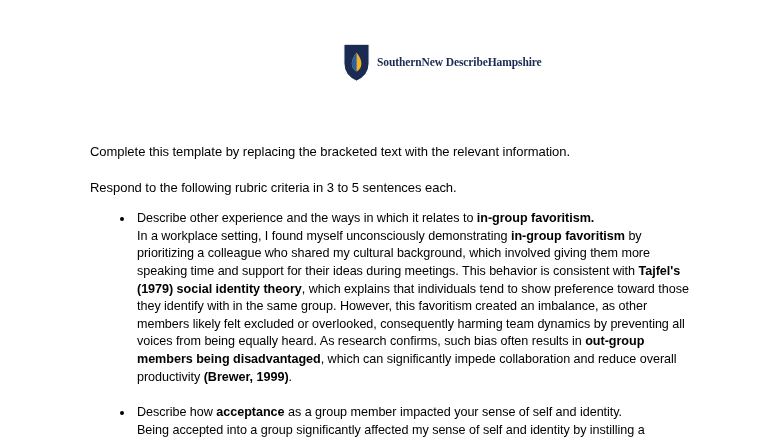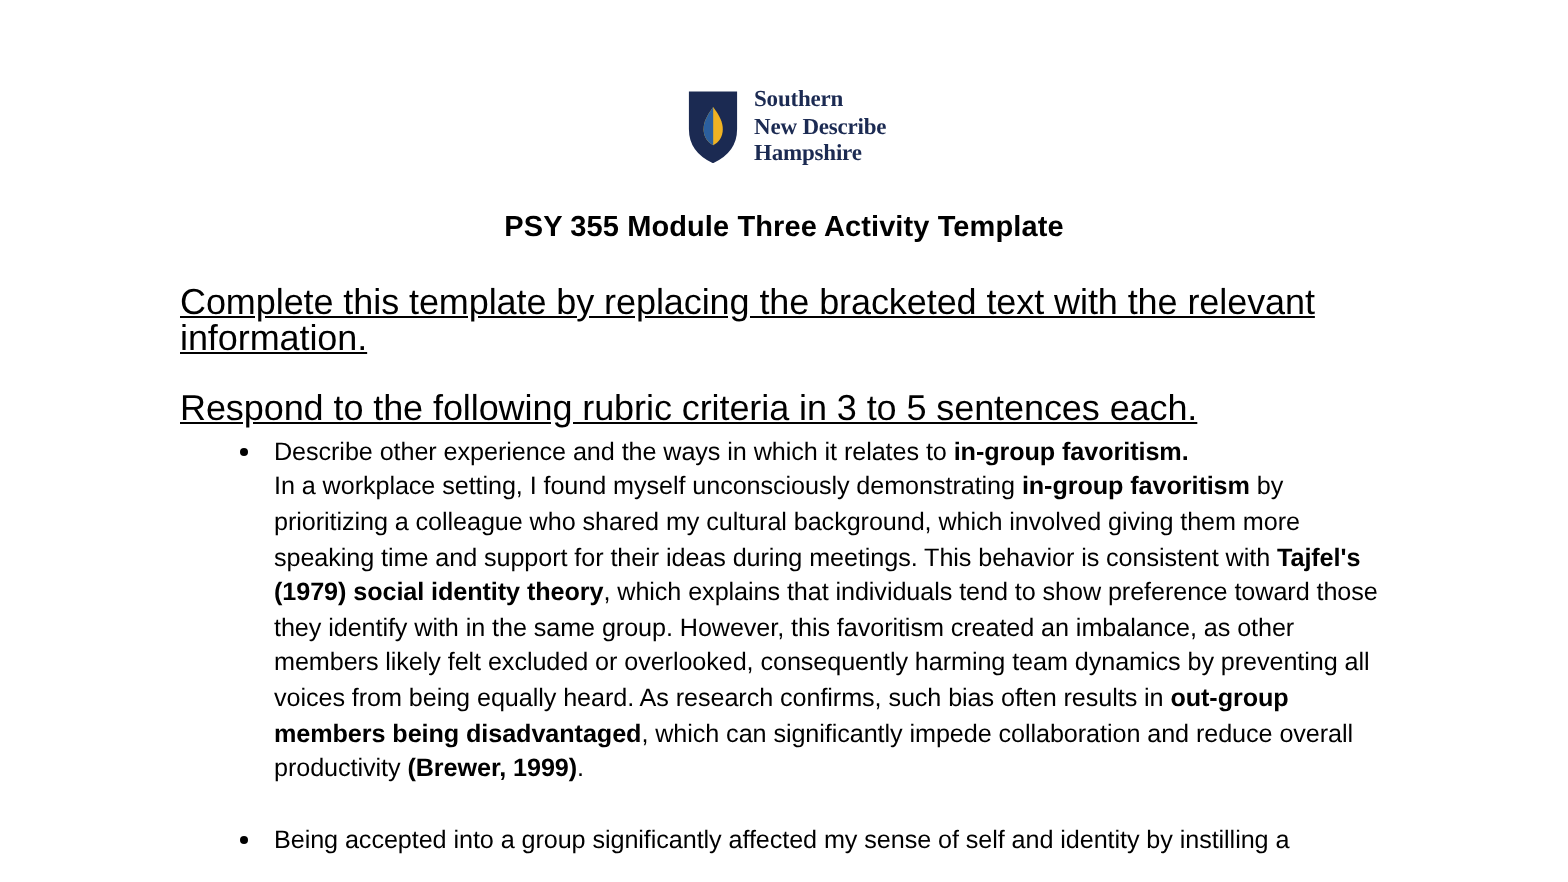--- a/index.html
+++ b/index.html
@@ -35,21 +35,21 @@
     gap: 7px;
   }
   .logo-shield {
     width: 27px;
     height: 39px;
     display: block;
     flex: 0 0 auto;
   }
   .logo-wordmark {
     display: flex;
-    flex-direction: column;
+    flex-direction: row;
     justify-content: center;
     line-height: 1.18;
     padding-top: 1px;
   }
   .logo-wordmark span {
     font-family: "Liberation Serif", serif;
     font-size: 11.5px;
     font-weight: 700;
     color: #1b2a52;
     letter-spacing: -0.1px;
@@ -69,28 +69,27 @@
   }
 
   
   .body-wrap {
     position: absolute;
     left: 90px;
     top: 143px;
     width: 604px;
   }
   .para {
-    font-size: 18px;
+    font-size: 13px;
     line-height: 17.6px;
     margin: 0 0 18px 0;
     letter-spacing: -0.04px;
-    text-decoration: underline;
   }
   .para.tight {
-    margin-bottom: 4px;
+    margin-bottom: 14px;
   }
 
   ul.bullets {
     list-style: none;
     margin: 0;
     padding: 0;
   }
   ul.bullets > li {
     position: relative;
     padding-left: 47px;
@@ -125,35 +124,37 @@
       <path d="M13.6 9.5 C16.8 13.8 18.4 17.1 18.4 20.6 C18.4 24.5 16.3 27.2 13.6 28.6 C10.9 27.2 8.8 24.5 8.8 20.6 C8.8 17.1 10.4 13.8 13.6 9.5 Z" fill="#f0b323"></path>
       <path d="M13.6 9.5 C13.6 9.5 13.6 15.5 13.6 20.6 C13.6 24.2 13.6 26.6 13.6 28.6 C10.9 27.2 8.8 24.5 8.8 20.6 C8.8 17.1 10.4 13.8 13.6 9.5 Z" fill="#2b5f9e"></path>
     </svg>
     <div class="logo-wordmark">
       <span>Southern</span>
       <span>New Describe</span>
       <span>Hampshire</span>
     </div>
   </div>
 
-  <div class="doc-title">PSY 355 Module Three Activity Template</div>
 
   <div class="body-wrap">
 
     <p class="para">Complete this template by replacing the bracketed text with the relevant information.</p>
     <p class="para tight">Respond to the following rubric criteria in 3 to 5 sentences each.</p>
 
     <ul class="bullets">
 
       <li>
         <span class="li-heading">
           <span>Describe other experience and the ways in which it relates to </span><b>in-group favoritism.</b><span></span>
         </span>
         <span class="li-answer"><span>In a workplace setting, I found myself unconsciously demonstrating </span><b>in-group favoritism</b><span> by prioritizing a colleague who shared my cultural background, which involved giving them more speaking time and support for their ideas during meetings. This behavior is consistent with </span><b>Tajfel's (1979) social identity theory</b><span>, which explains that individuals tend to show preference toward those they identify with in the same group. However, this favoritism created an imbalance, as other members likely felt excluded or overlooked, consequently harming team dynamics by preventing all voices from being equally heard. As research confirms, such bias often results in </span><b>out-group members being disadvantaged</b><span>, which can significantly impede collaboration and reduce overall productivity </span><b>(Brewer, 1999)</b><span>.</span></span>
       </li>
 
       <li>
+        <span class="li-heading">
+          <span>Describe how </span><b>acceptance</b><span> as a group member impacted your sense of self and identity.</span>
+        </span>
         <span class="li-answer"><span>Being accepted into a group significantly affected my sense of self and identity by instilling a</span></span>
       </li>
 
     </ul>
   </div>
 </div>
 
 </body></html>

